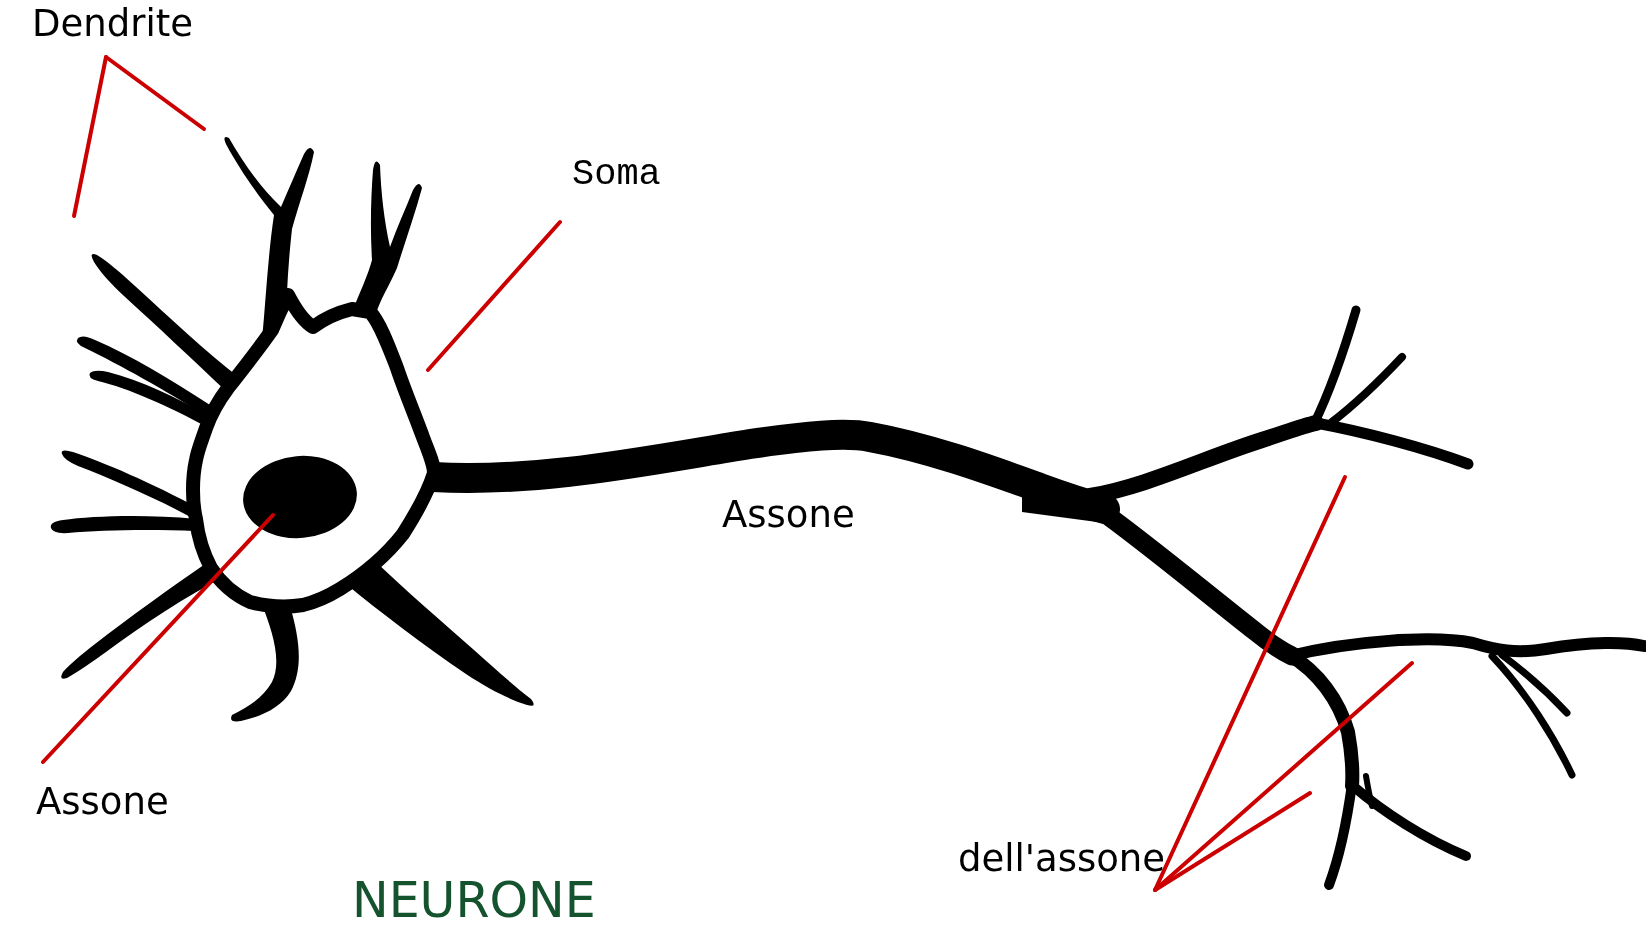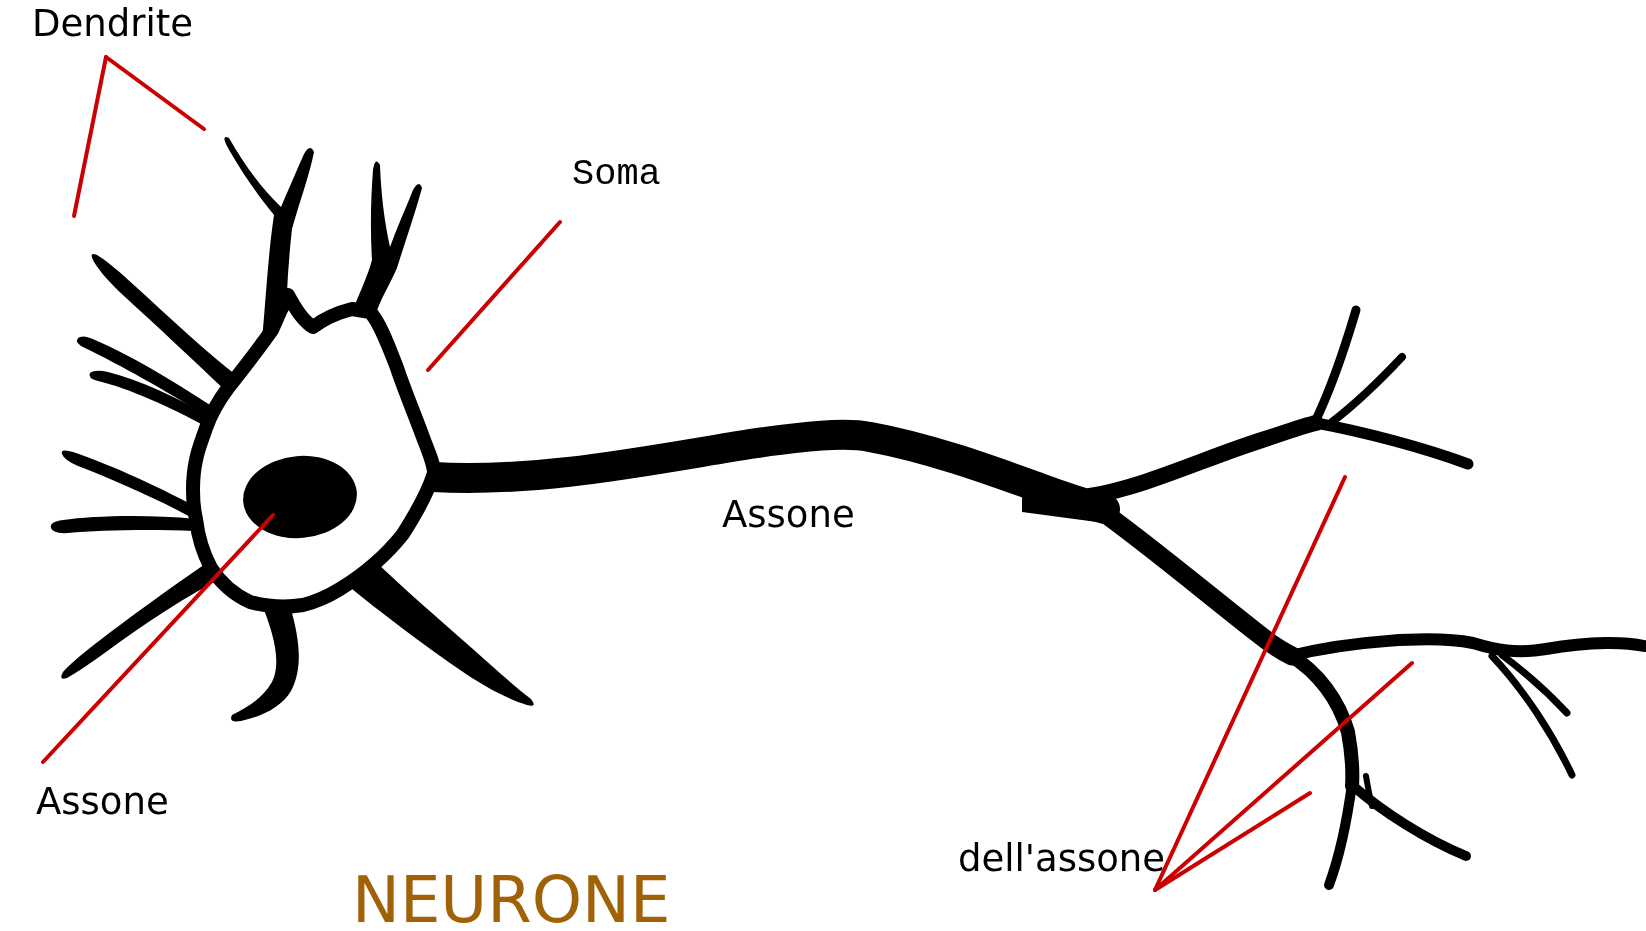--- a/index.html
+++ b/index.html
@@ -28,23 +28,23 @@
     line-height: 43px;
     color: #000000;
     white-space: nowrap;
     user-select: none;
   }
   .lbl-2line {
     line-height: 50px;
   }
   .diagram-title {
     position: absolute;
-    font-size: 64px;
+    font-size: 49px;
     line-height: 57px;
-    color: #a16207;
+    color: #14532d;
     white-space: nowrap;
     user-select: none;
   }
 </style>
 </head>
 <body>
 
 <div class="stage">
 
   <svg width="1646" height="931" viewBox="0 0 1646 931">

